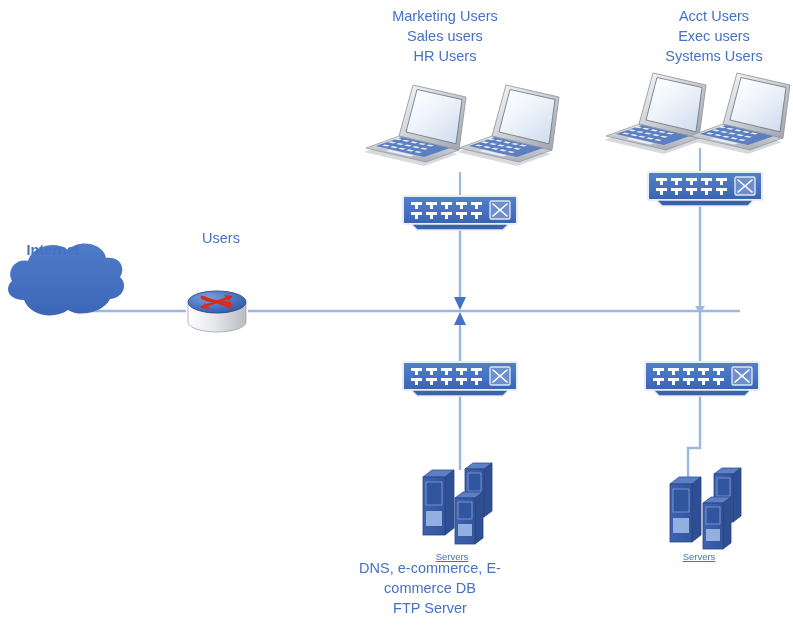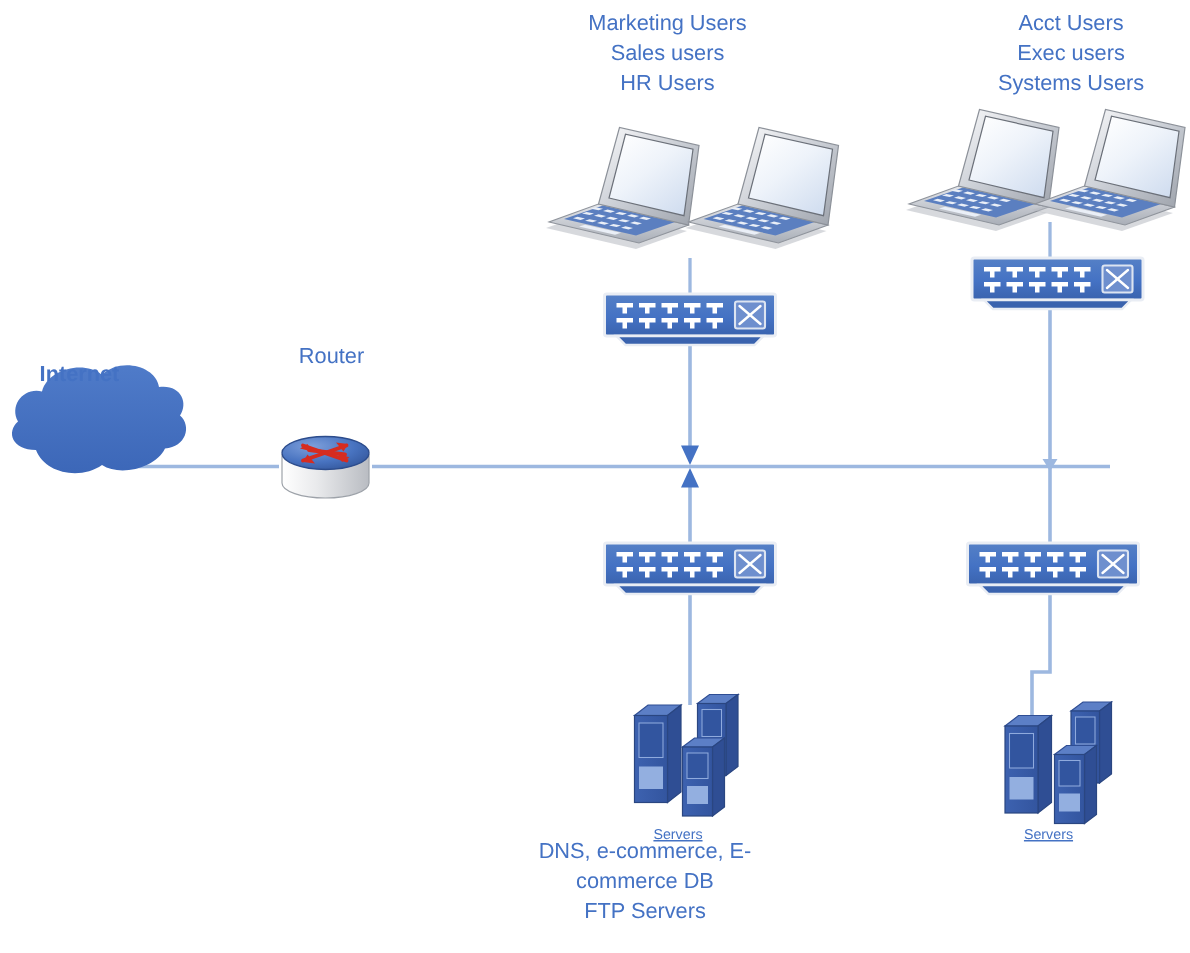--- a/index.html
+++ b/index.html
@@ -408,23 +408,23 @@
   <div class="label" style="left:355px; top:6px; width:180px;">Marketing Users
 Sales users
 HR Users</div>
 
   <div class="label" style="left:624px; top:6px; width:180px;">Acct Users
 Exec users
 Systems Users</div>
 
   <div class="label" style="left:8px; top:240px; width:90px;font-weight:bold;">Internet</div>
 
-  <div class="label" style="left:176px; top:228px; width:90px;">Router</div>
+  <div class="label" style="left:176px; top:228px; width:90px;">Users</div>
 
   <div class="label small" style="left:424px; top:551px; width:56px;">Servers</div>
 
   <div class="label" style="left:330px; top:558px; width:200px;">DNS, e-commerce, E-commerce DB
-FTP Servers</div>
+FTP Server</div>
 
   <div class="label small" style="left:671px; top:551px; width:56px;">Servers</div>
 
 
 </div>
 
 </body></html>

